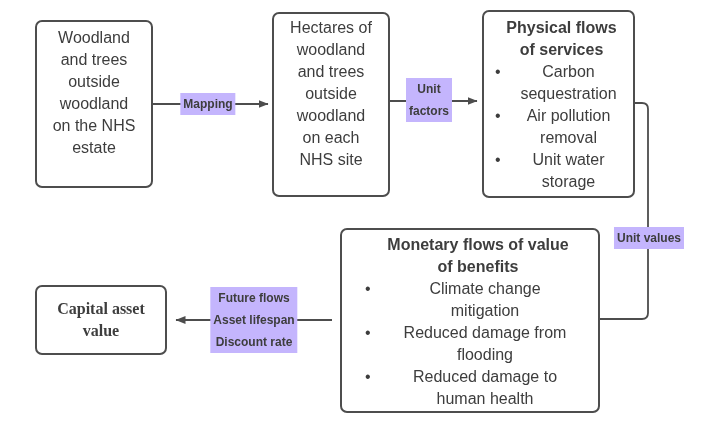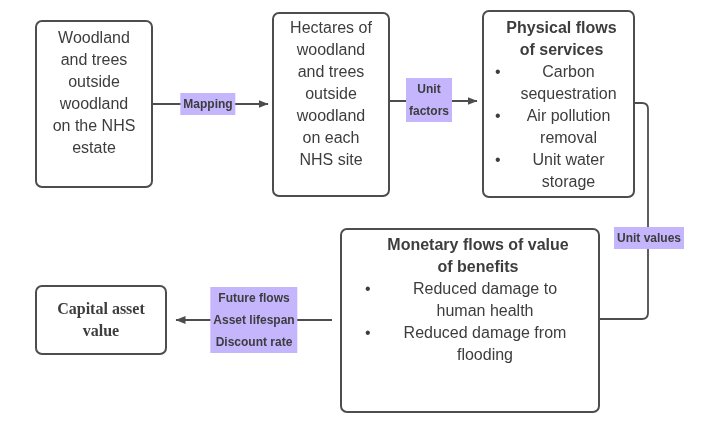--- a/index.html
+++ b/index.html
@@ -107,26 +107,30 @@
 storage</span>
       </li>
     </ul>
   </div>
 
   <div class="box" id="box-monetary">
     <div class="box-title">Monetary flows of value
 of benefits</div>
     <ul class="bullets">
       <li>
-        <span class="bullet-text">Reduced damage to
-human health</span>
+        <span class="bullet-text">Climate change
+mitigation</span>
       </li>
       <li>
         <span class="bullet-text">Reduced damage from
 flooding</span>
+      </li>
+      <li>
+        <span class="bullet-text">Reduced damage to
+human health</span>
       </li>
     </ul>
   </div>
 
   <div class="box" id="box-capital">
     <div class="box-title">Capital asset
 value</div>
   </div>
 
   <div class="arrow-label" id="label-mapping">Mapping</div>

